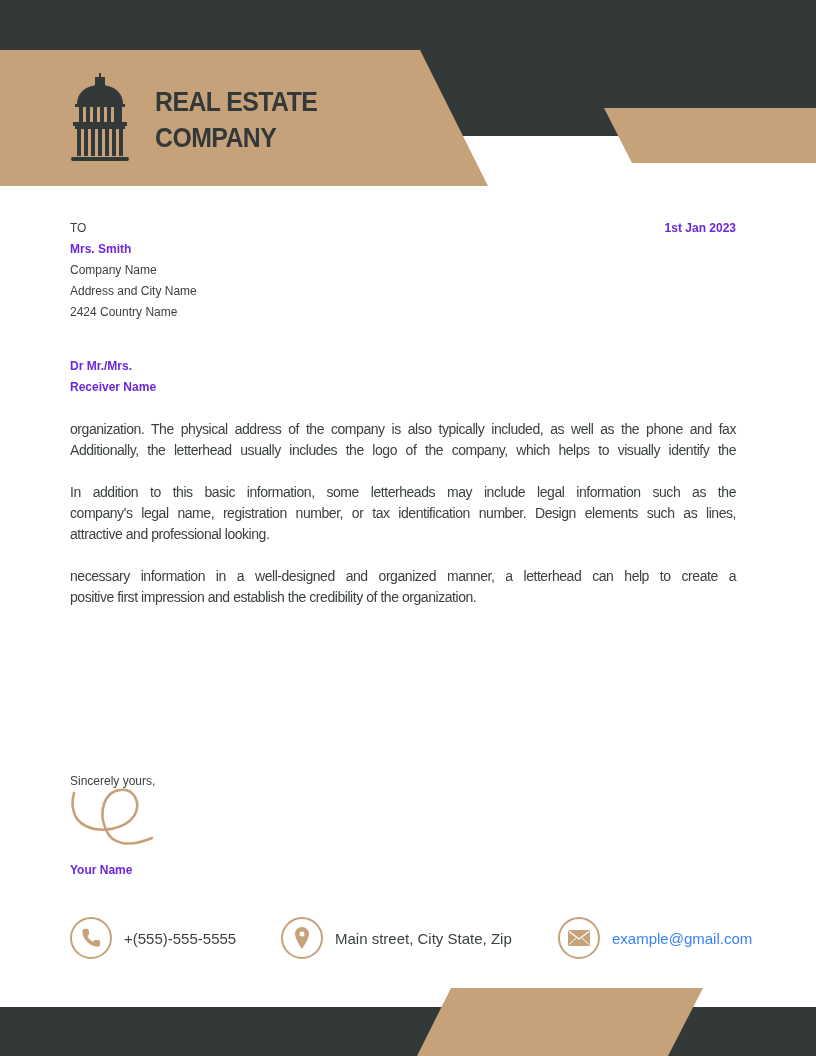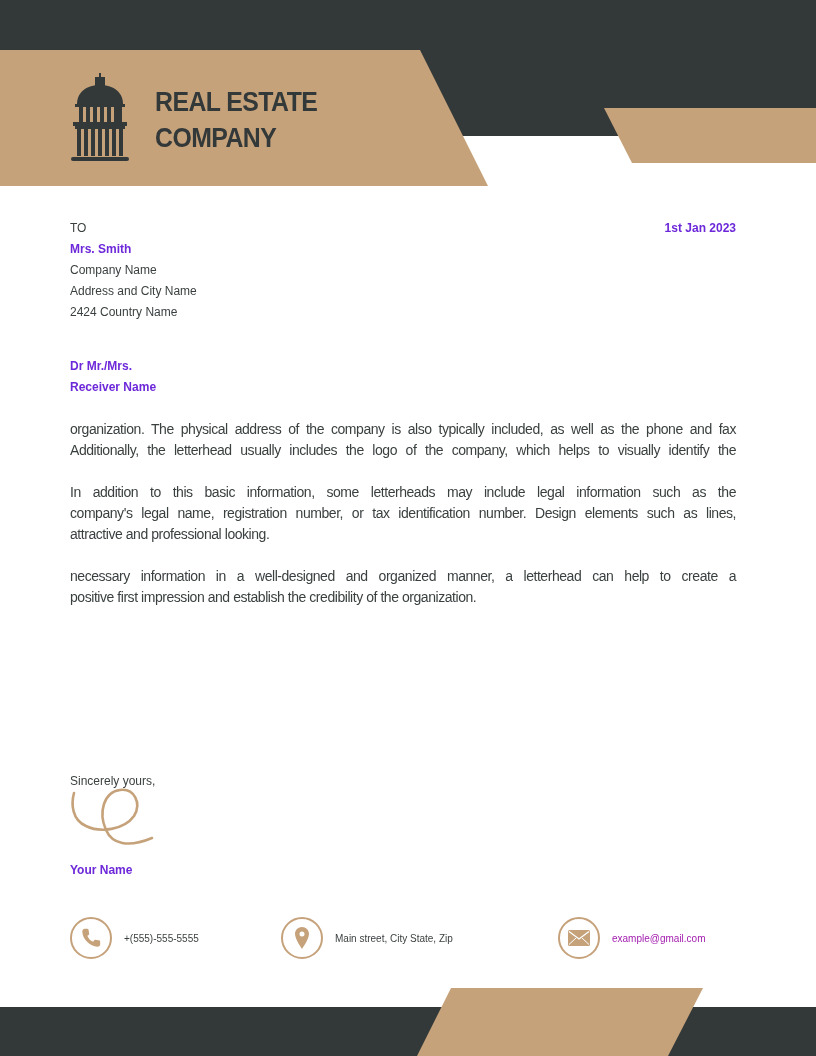--- a/index.html
+++ b/index.html
@@ -18,22 +18,22 @@
   .body { left: 70px; top: 419px; width: 666px; }
   .para { margin-bottom: 21px; }
   .line { font-size: 14px; line-height: 21px; color: #3a3f40; text-align: justify; text-align-last: justify;
           white-space: nowrap; letter-spacing: -0.45px; word-spacing: 0px; overflow: visible; }
   .line.last { text-align-last: left; }
   .closing { left: 70px; top: 755px; margin-top: 16px; }
   .signame { left: 70px; top: 860px; }
   .contact { position: absolute; top: 917px; height: 42px; display: flex; align-items: center; }
   .contact .circle { width: 38px; height: 38px; border: 2px solid #C6A27B; border-radius: 50%;
                      display: flex; align-items: center; justify-content: center; flex: none; }
-  .contact .label { margin-left: 12px; font-size: 10px; color: #3a3f40; white-space: nowrap; }
-  .contact .label.dark { color: #a21caf; }
+  .contact .label { margin-left: 12px; font-size: 15px; color: #3a3f40; white-space: nowrap; }
+  .contact .label.dark { color: #3b82f6; }
 </style>
 </head>
 <body>
 
 <svg class="shapes" width="816" height="1056">
   <rect x="0" y="0" width="816" height="136" fill="#333839"></rect>
   <polygon points="0,50 420,50 488,186 0,186" fill="#C6A27B"></polygon>
   <polygon points="604,108 816,108 816,163 632,163" fill="#C6A27B"></polygon>
   <rect x="0" y="1007" width="816" height="49" fill="#333839"></rect>
   <polygon points="451,988 703,988 668,1056 417,1056" fill="#C6A27B"></polygon>

